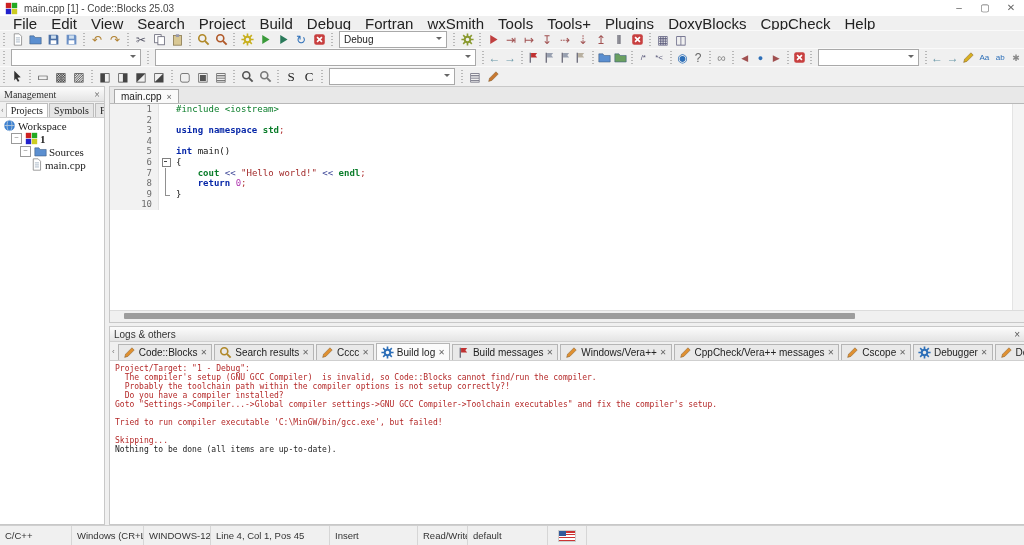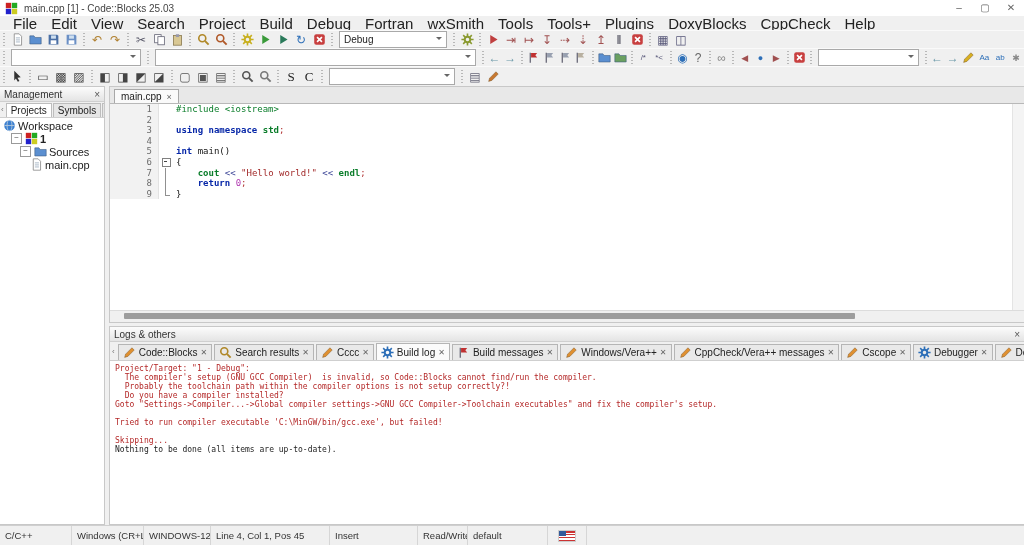--- a/index.html
+++ b/index.html
@@ -19,21 +19,21 @@
   .tb3{height:19px;}
   .grip{width:4px;height:13px;margin:0 2px;background-image:repeating-linear-gradient(#b8b8b8 0 1px,transparent 1px 3px);background-size:2px 100%;background-repeat:no-repeat;background-position:1px 0;}
   .tbtn{width:18px;height:16px;display:flex;align-items:center;justify-content:center;}
   .tbtn svg{display:block;}
   .ti{font-size:12px;line-height:12px;}
   .combo{height:15px;background:#fff;border:1px solid #a9a9a9;display:flex;align-items:center;
          font-size:10px;padding:0 14px 0 4px;position:relative;margin:0 3px;color:#222;}
   .combo::after{content:"";position:absolute;right:4px;top:5px;border:3px solid transparent;border-top-color:#666;}
   
   .main{flex:1;display:flex;min-height:0;}
-  .left{width:104px;flex:0 0 auto;display:flex;flex-direction:column;background:#c2410c;border:1px solid #c8c8c8;border-left:none;}
+  .left{width:104px;flex:0 0 auto;display:flex;flex-direction:column;background:#c2410c;border:1px solid #c8c8c8;border-left:none;font-family:Liberation Serif, serif;}
   .cap{height:14px;background:linear-gradient(#fcfcfc,#e4e4e4);border-bottom:1px solid #cfcfcf;
        display:flex;align-items:center;justify-content:space-between;padding:0 4px;font-size:10px;color:#333;flex:0 0 auto;}
   .capx{color:#555;font-size:10px;cursor:default;}
   .mtabs{height:15px;background:#f0f0f0;display:flex;align-items:flex-end;font-size:10px;overflow:hidden;flex:0 0 auto;border-bottom:1px solid #cfcfcf;}
   .mtab{padding:1px 4px;border:1px solid #bdbdbd;border-bottom:none;background:#e6e6e6;margin-left:1px;white-space:nowrap;}
   .mtab.active{background:#fff;}
   .scrl{font-size:8px;color:#777;padding:0 1px;align-self:center;}
   .tree{flex:1;background:#fff;font-size:11px;overflow:hidden;padding-top:1px;}
   .trow{height:13px;display:flex;align-items:center;white-space:nowrap;}
   .texp{width:9px;height:9px;border:1px solid #9a9a9a;background:#fff;font-size:8px;line-height:7px;text-align:center;color:#555;margin-right:2px;flex:0 0 auto;}
@@ -544,20 +544,25 @@
             <div class="ln">
               <span class="num">8</span>
               <span class="fold line"></span>
               <span class="code">    <span class="tk-kw">return</span> <span class="tk-num">0</span><span class="tk-sc">;</span></span>
             </div>
             <div class="ln">
               <span class="num">9</span>
               <span class="fold end"></span>
               <span class="code">}</span>
             </div>
+            <div class="ln">
+              <span class="num">10</span>
+              <span class="fold "></span>
+              <span class="code"></span>
+            </div>
             <div class="vtrack"></div>
           </div>
         <div class="hscroll">
             <div class="hthumb"></div>
           </div>
       </div>
       <div class="sash"></div>
       <div class="logs">
         <div class="cap">
           <span>Logs &amp; others</span>

